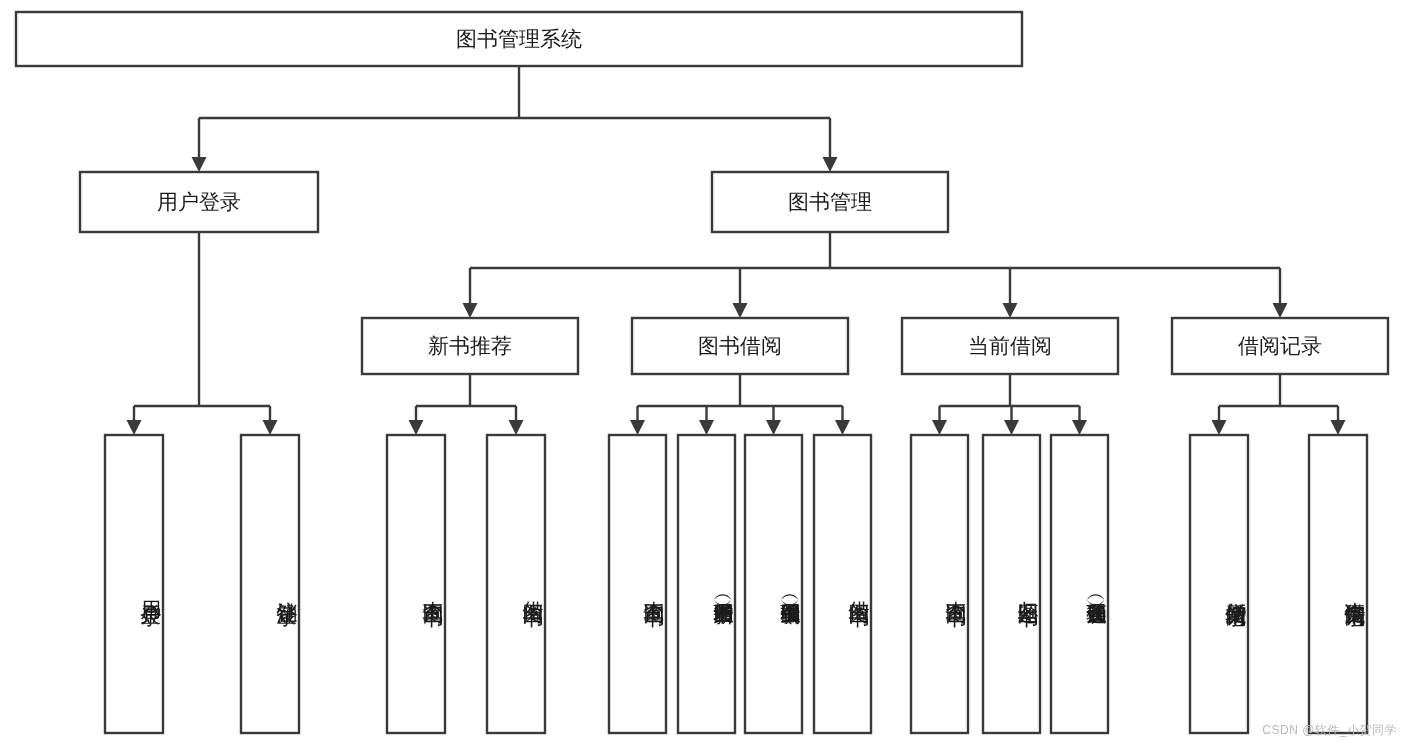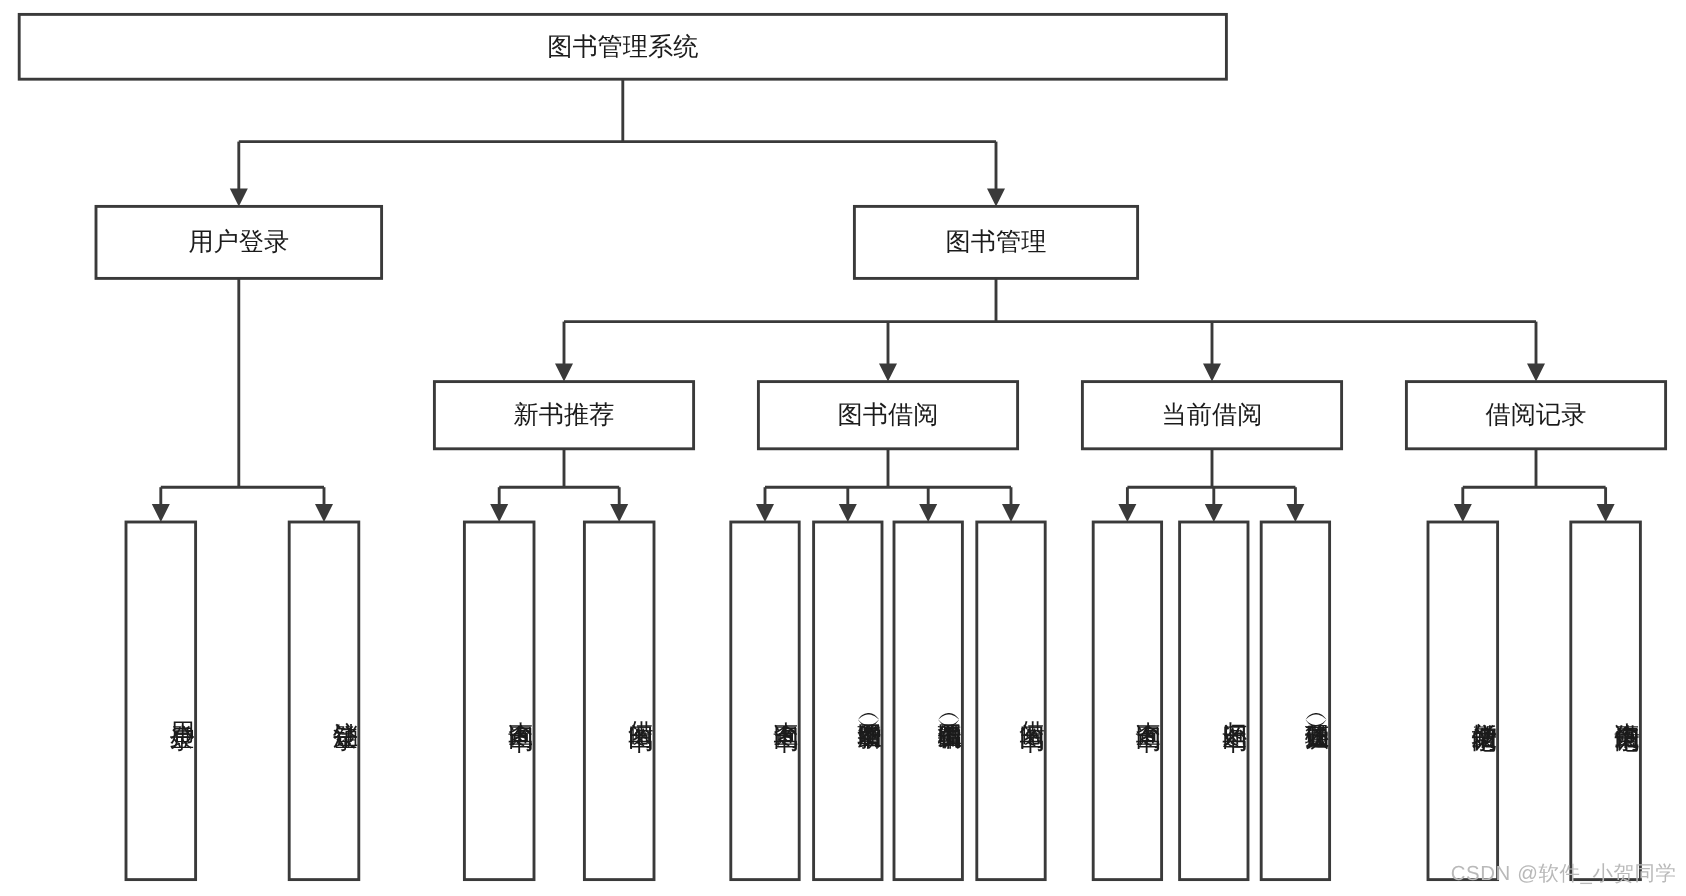--- a/index.html
+++ b/index.html
@@ -63,21 +63,21 @@
     align-items: flex-start;
     justify-content: center;
     pointer-events: none;
     user-select: none;
   }
   .watermark {
     position: absolute;
     right: 8px;
     bottom: 6px;
     font-family: "Liberation Sans", "DejaVu Sans", sans-serif;
-    font-size: 17px;
+    font-size: 12px;
     color: #b9b9b9;
     white-space: nowrap;
     letter-spacing: 0.5px;
   }
 </style>
 </head>
 <body>
 
 <div id="diagram-root">
 

